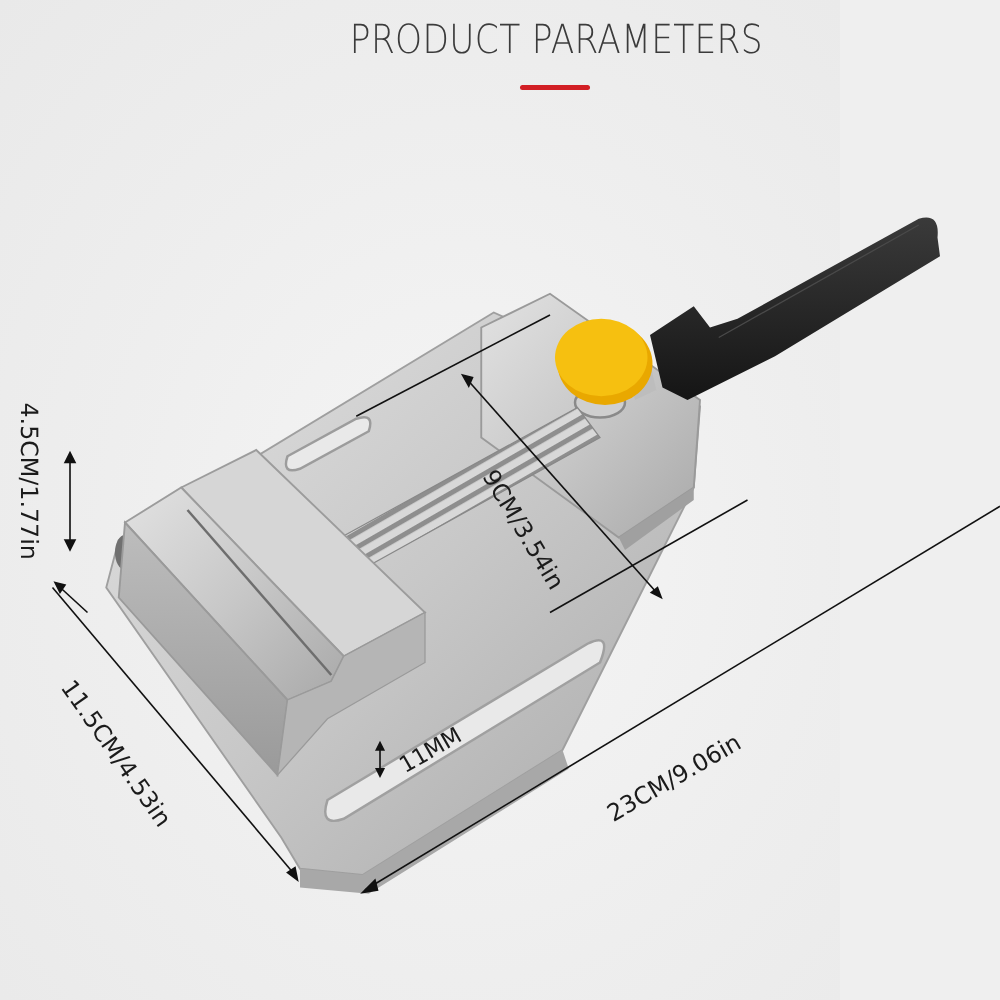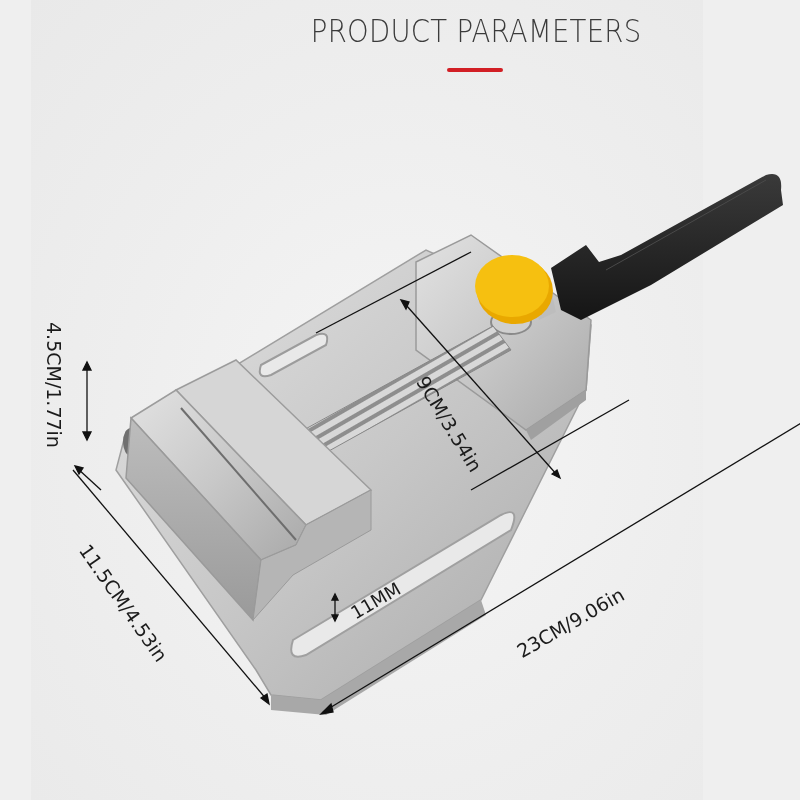--- a/index.html
+++ b/index.html
@@ -3,21 +3,21 @@
 <meta charset="utf-8">
 <style>
   html, body { margin: 0; padding: 0; }
   body {
     width: 800px; height: 800px; overflow: hidden;
     background: #efefef;
     font-family: "Liberation Sans", sans-serif;
     position: relative;
   }
   .canvas { position: absolute; left: 0; top: 0; width: 672px; height: 800px;
-    background: radial-gradient(ellipse at 55% 55%, #f5f5f5 0%, #eeeeee 55%, #e9e9e9 100%); margin-left: 31px; }
+    background: radial-gradient(ellipse at 55% 55%, #f5f5f5 0%, #eeeeee 55%, #e9e9e9 100%); }
   .title {
     position: absolute; left: 0; top: 12px; width: 890px; text-align: center;
     font-size: 32px; font-weight: 300; color: #3b3b3b; letter-spacing: 0.3px;
     font-family: "DejaVu Sans", sans-serif; transform: scaleX(0.86); transform-origin: 446px 0;
   }
   .title-underline {
     position: absolute; left: 416px; top: 68px; width: 56px; height: 4px;
     border-radius: 2px; background: #d21f25;
   }
   svg.art { position: absolute; left: 0; top: 0; }

